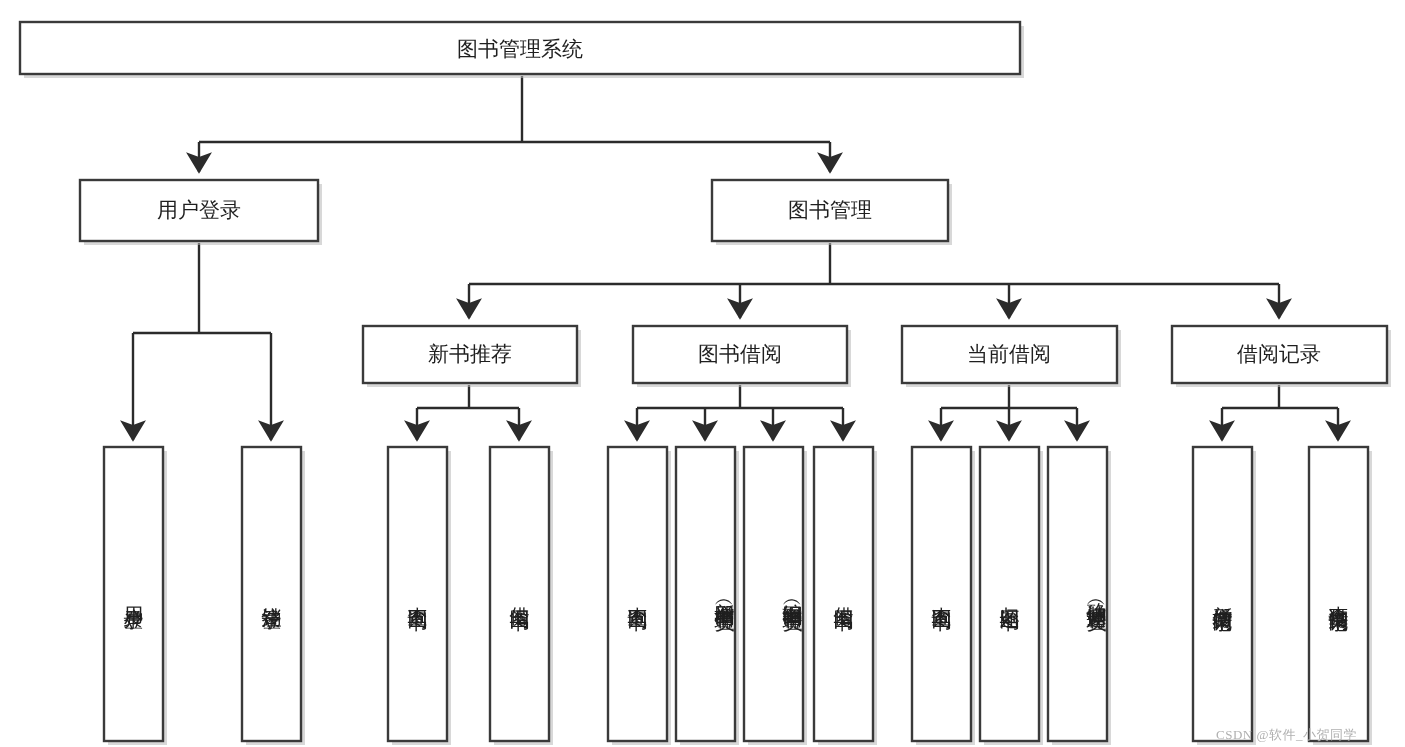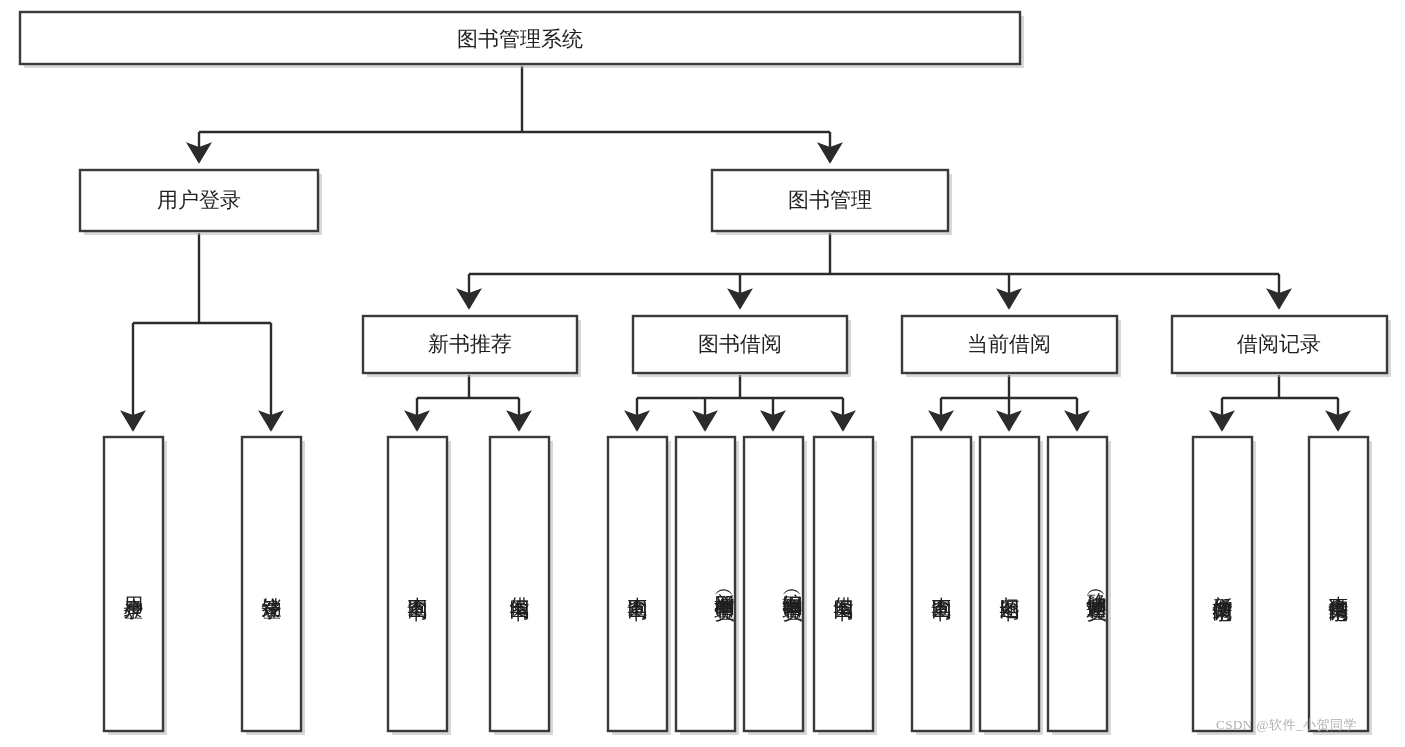--- a/index.html
+++ b/index.html
@@ -10,21 +10,21 @@
   body {
     width: 1405px;
     height: 747px;
     font-family: "Liberation Sans", "DejaVu Sans", sans-serif;
     overflow: hidden;
     position: relative;
   }
   #diagram-root {
     position: absolute;
     left: 0;
-    top: 0;
+    top: 10px;
     width: 1405px;
     height: 584px;
     border-radius: 20px;
   }
   svg.flow {
     display: block;
     width: 1405px;
     height: 747px;
   }
   .node-box {

